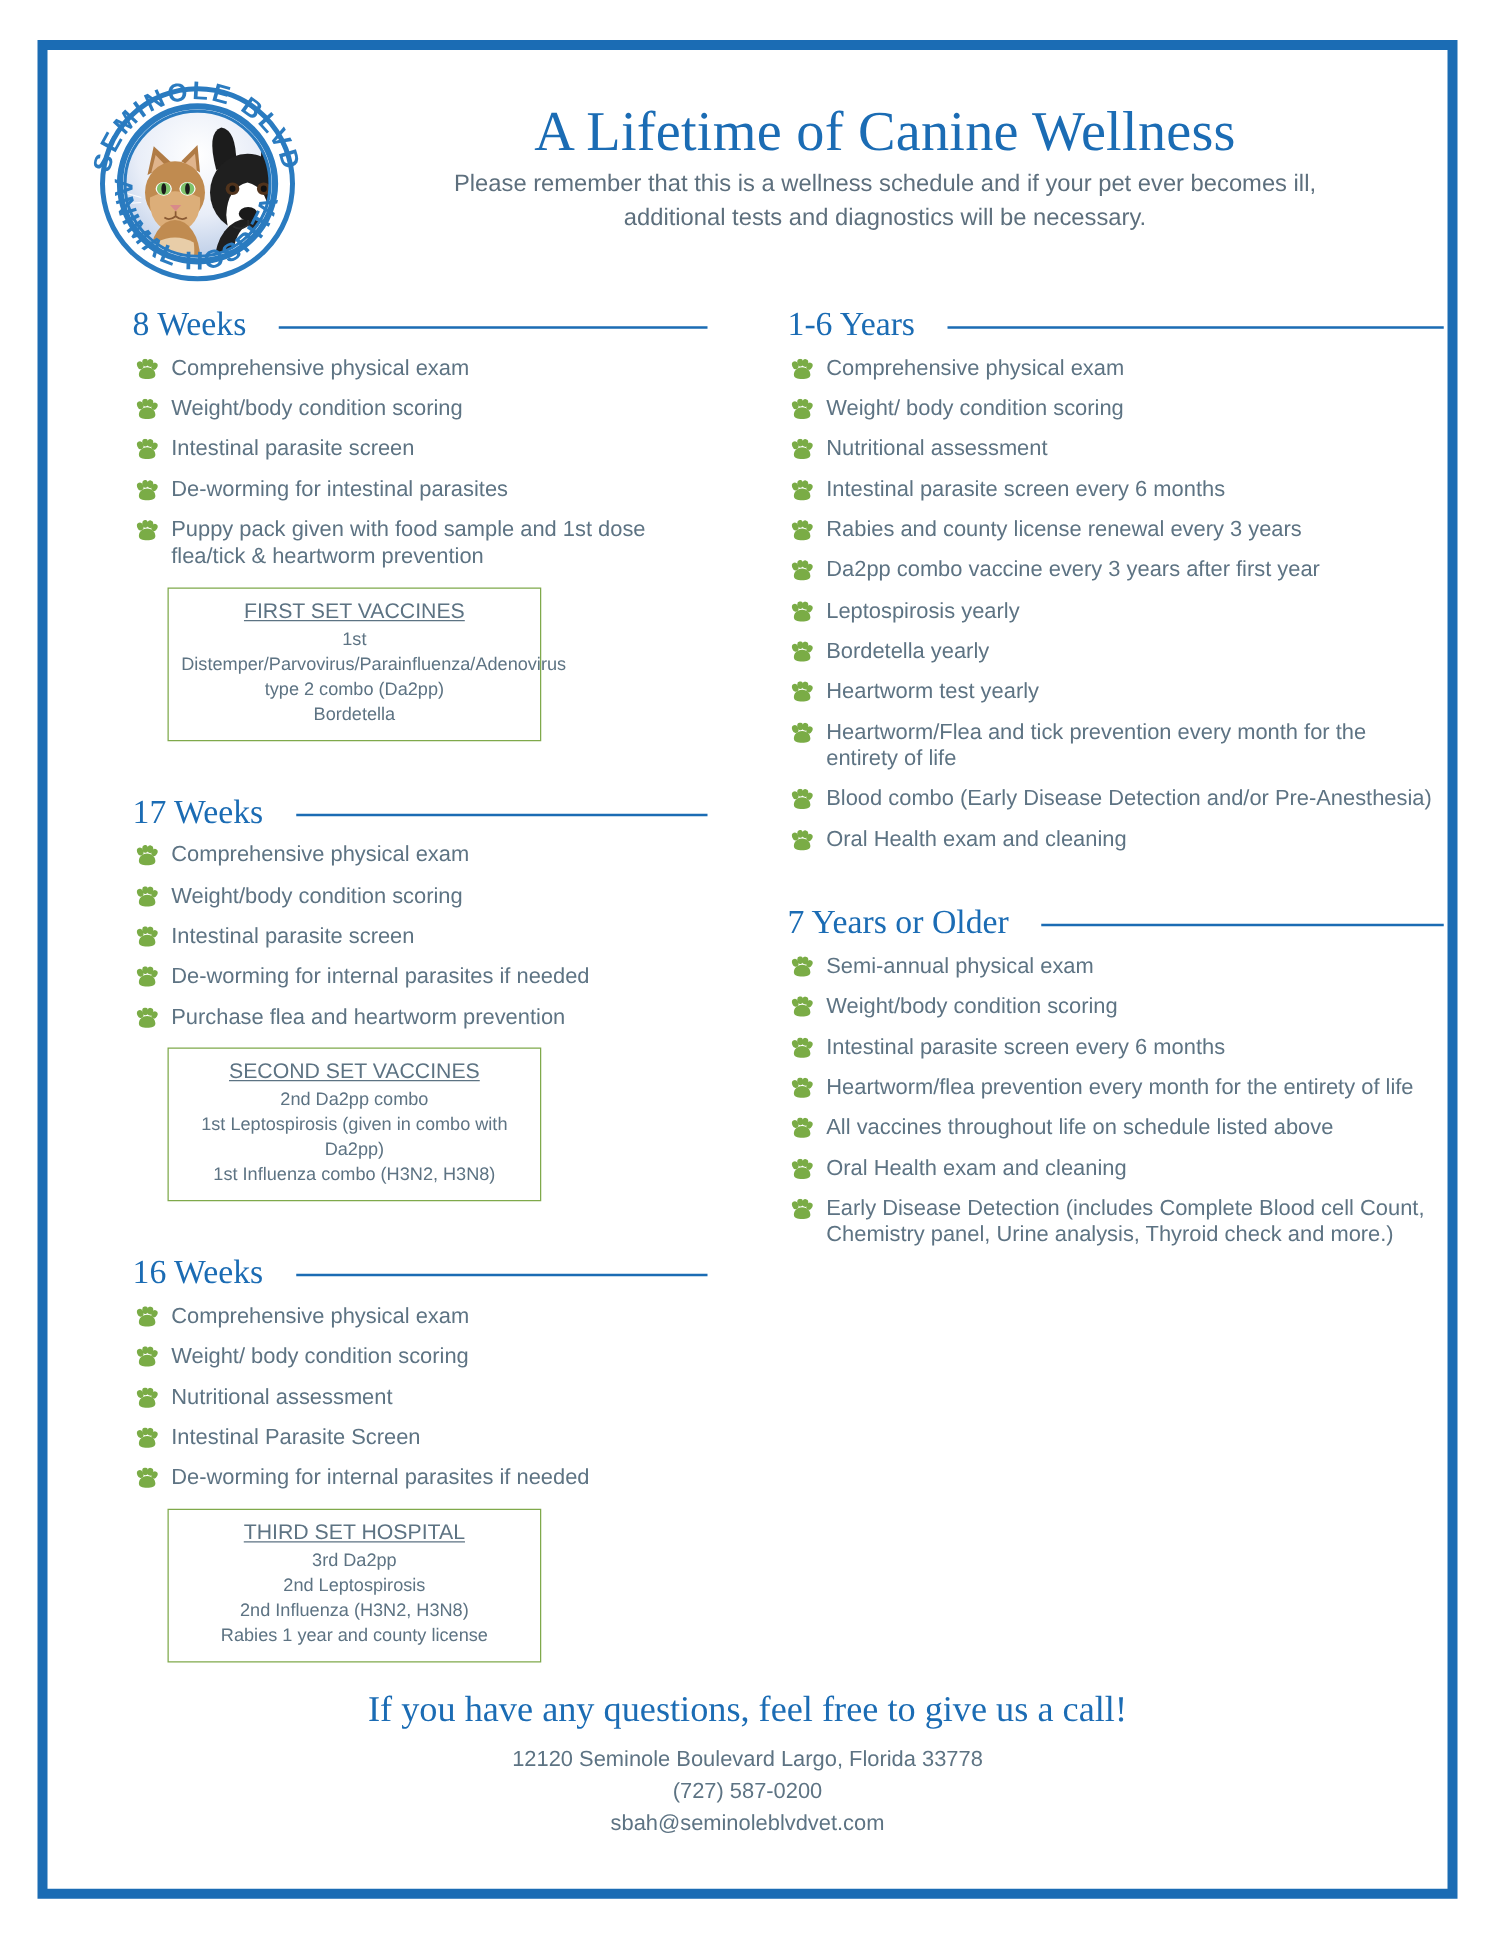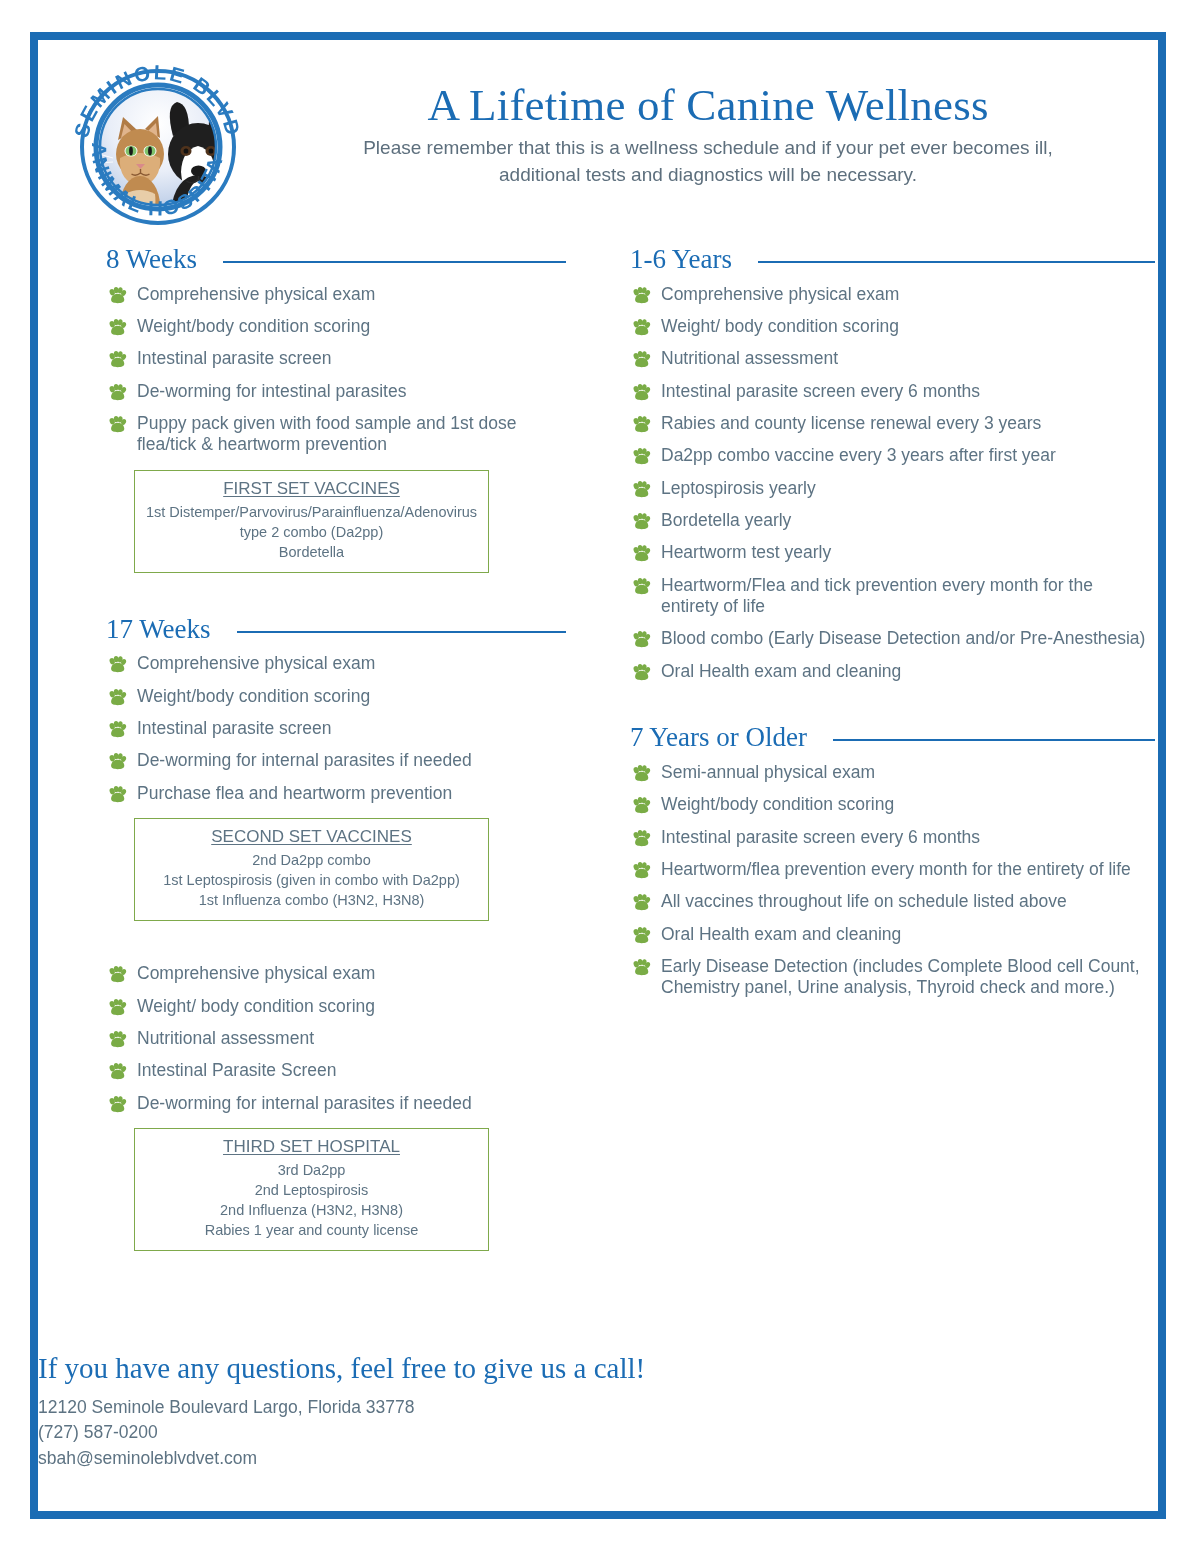--- a/index.html
+++ b/index.html
@@ -127,21 +127,21 @@
   ul.items li .paw svg { display: block; }
 
   
   .col-right ul.items li { margin-bottom: 11px; }
 
   
   .vax-box {
     border: 1.5px solid #7fa94b;
     margin: 14px 0 0 28px;
     padding: 8px 10px 10px 10px;
-    width: 355px;
+    width: 299px;
     box-sizing: border-box;
     text-align: center;
   }
   .vax-title {
     font-size: 17px;
     color: #5d7383;
     text-decoration: underline;
     text-underline-offset: 2px;
     margin-bottom: 3px;
   }
@@ -150,21 +150,21 @@
     color: #5d7383;
     line-height: 1.38;
   }
 
   
   .footer {
     position: absolute;
     left: 0;
     bottom: 40px;
     width: 100%;
-    text-align: left;
+    text-align: center;
   }
   .footer-head {
     font-family: "Liberation Serif", serif;
     font-size: 29px;
     color: #1b6cb4;
     margin-bottom: 10px;
   }
   .footer-line {
     font-size: 17.5px;
     color: #5d7383;
@@ -375,20 +375,24 @@
           <div class="vax-title">SECOND SET VACCINES</div>
           <div class="vax-line">2nd Da2pp combo</div>
           <div class="vax-line">1st Leptospirosis (given in combo with Da2pp)</div>
           <div class="vax-line">1st Influenza combo (H3N2, H3N8)</div>
         </div>
       </div>
 
       <div class="spacer-42"></div>
 
       <div class="section">
+        <div class="section-head">
+          <div class="section-title">16 Weeks</div>
+          <div class="section-rule"></div>
+        </div>
         <ul class="items">
           <li><span class="paw">
                 <svg viewBox="0 0 19 17">
                   <ellipse cx="4.2" cy="5.2" rx="2.5" ry="3.2" fill="#7aac46" transform="rotate(-22 4.2 5.2)"></ellipse>
                   <ellipse cx="8.2" cy="3.1" rx="2.4" ry="3.1" fill="#7aac46" transform="rotate(-8 8.2 3.1)"></ellipse>
                   <ellipse cx="12.2" cy="3.4" rx="2.4" ry="3.1" fill="#7aac46" transform="rotate(10 12.2 3.4)"></ellipse>
                   <ellipse cx="15.6" cy="6.0" rx="2.3" ry="3.0" fill="#7aac46" transform="rotate(28 15.6 6)"></ellipse>
                   <path d="M9.7 6.8 c4.4 0 6.6 3.2 6.6 6.0 c0 2.4 -2.6 3.4 -6.6 3.4 c-4.0 0 -6.6 -1.0 -6.6 -3.4 c0 -2.8 2.2 -6.0 6.6 -6.0 Z" fill="#7aac46"></path>
                 </svg>
               </span><span>Comprehensive physical exam</span></li>

